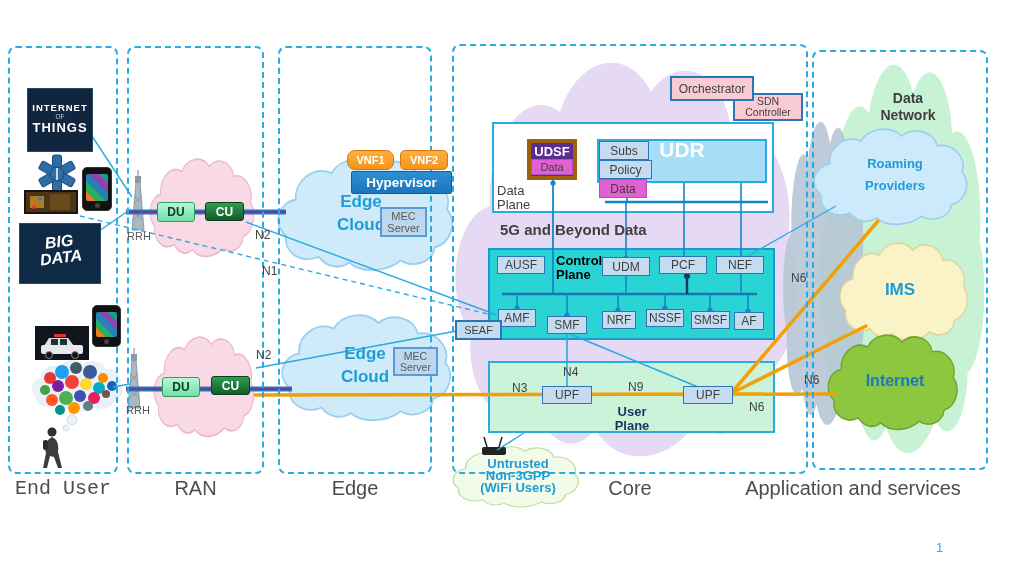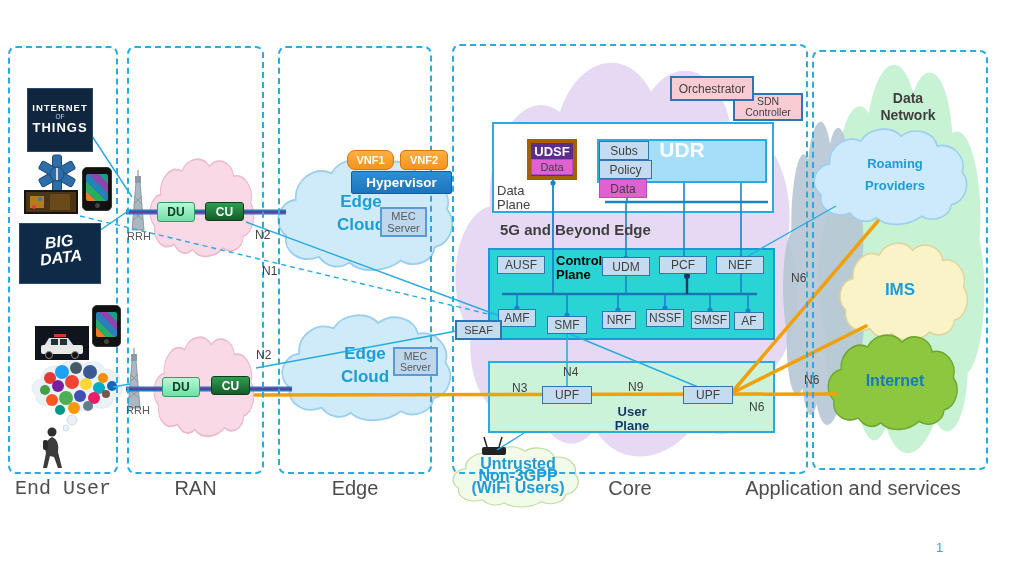--- a/index.html
+++ b/index.html
@@ -274,21 +274,21 @@
     <div class="box" style="left:6px;top:19px;width:48px;height:17px;font-size:12px;">Subs</div>
     <div class="box" style="left:61px;top:19px;width:51px;height:17px;font-size:12px;">Policy</div>
     <div class="box" style="left:118px;top:19px;width:46px;height:17px;font-size:12px;background:#E160D2;border-color:#B14CC9;">Data</div>
   </div>
 
   <div class="abs lbl" style="left:497px;top:184px;font-size:13px;line-height:14px;">
     <div>Data</div>
     <div>Plane</div>
   </div>
 
-  <div class="abs lbl bold" style="left:500px;top:221px;font-size:15px;color:#3F3F3F;">5G and Beyond Edge</div>
+  <div class="abs lbl bold" style="left:500px;top:221px;font-size:15px;color:#3F3F3F;">5G and Beyond Data</div>
 
   <div class="abs lbl bold" style="left:556px;top:254px;font-size:13px;line-height:14px;color:#000000;">
     <div>Control</div>
     <div>Plane</div>
   </div>
   <div class="abs box" style="left:497px;top:256px;width:48px;height:18px;">AUSF</div>
   <div class="abs box" style="left:602px;top:257px;width:48px;height:19px;">UDM</div>
   <div class="abs box" style="left:659px;top:256px;width:48px;height:18px;">PCF</div>
   <div class="abs box" style="left:716px;top:256px;width:48px;height:18px;">NEF</div>
 
@@ -311,21 +311,21 @@
   <div class="abs lbl" style="left:255px;top:228px;">N2</div>
   <div class="abs lbl" style="left:262px;top:264px;">N1</div>
   <div class="abs lbl" style="left:256px;top:348px;">N2</div>
   <div class="abs lbl" style="left:512px;top:381px;">N3</div>
   <div class="abs lbl" style="left:563px;top:365px;">N4</div>
   <div class="abs lbl" style="left:628px;top:380px;">N9</div>
   <div class="abs lbl" style="left:791px;top:271px;">N6</div>
   <div class="abs lbl" style="left:804px;top:373px;">N6</div>
   <div class="abs lbl" style="left:749px;top:400px;">N6</div>
 
-  <div class="abs cloudlbl" style="left:468px;top:458px;width:100px;font-size:16px;line-height:12px;">
+  <div class="abs cloudlbl" style="left:468px;top:458px;width:100px;font-size:13px;line-height:12px;">
     <div>Untrusted</div>
     <div>Non-3GPP</div>
     <div>(WiFi Users)</div>
   </div>
 
   <div class="abs lbl bold" style="left:868px;top:90px;width:80px;text-align:center;font-size:14px;line-height:17px;color:#3F3F3F;">
     <div>Data</div>
     <div>Network</div>
   </div>
   <div class="abs cloudlbl" style="left:840px;top:153px;width:110px;font-size:13px;line-height:22px;">

